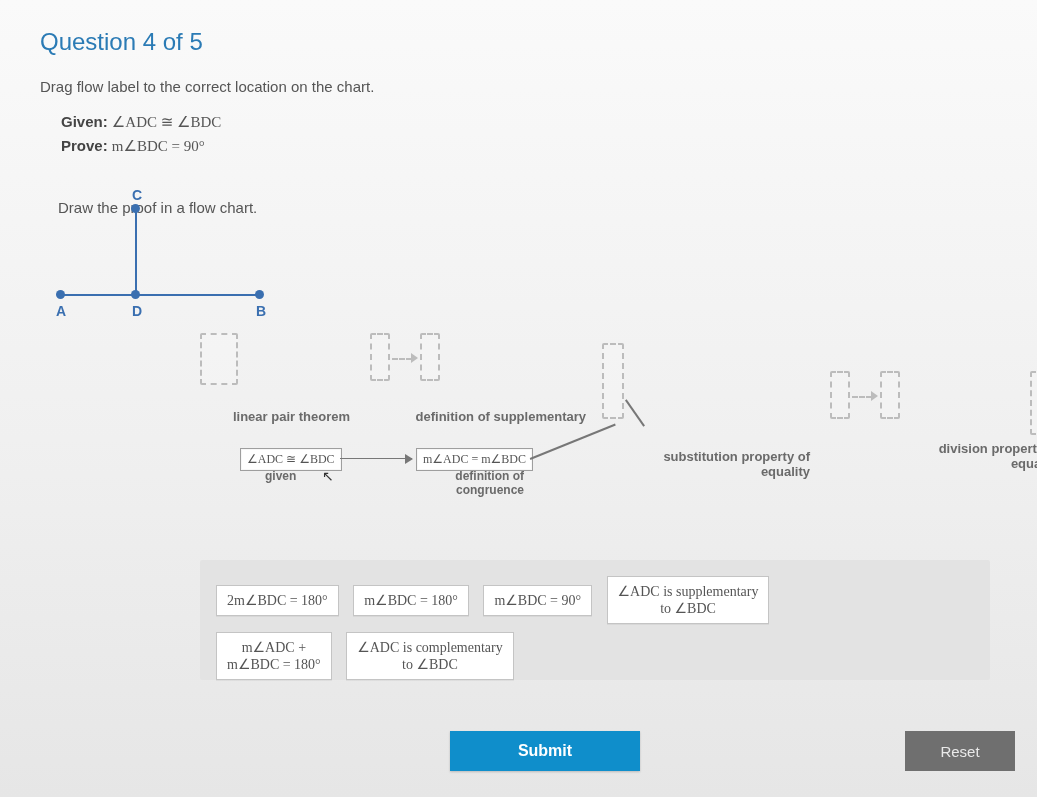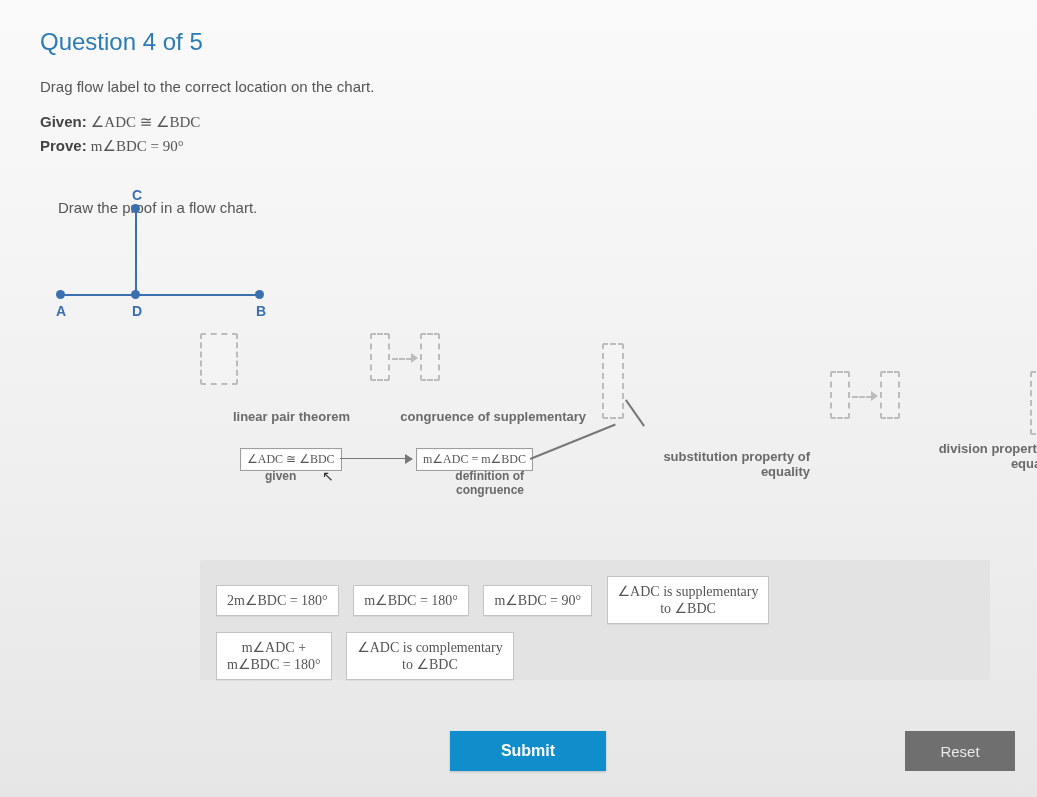--- a/index.html
+++ b/index.html
@@ -23,21 +23,21 @@
     font-size: 24px;
     font-weight: 500;
     margin-bottom: 22px;
   }
   .instr {
     color: #555;
     font-size: 15px;
     margin-bottom: 18px;
   }
   .given-prove { font-size:15px; color:#555; margin-bottom:6px;}
-  .given-prove b { font-weight:700; color:#444;}
+  .given-prove b { font-weight:700; color:#444;margin-left:21px;}
   .mathserif { font-family: 'Times New Roman', Times, serif; }
   .angle::before { content:"∠"; }
   .cong::before { content:" ≅ "; }
   .diagram {
     position: relative;
     width: 230px; height: 120px;
     margin-top: 6px;
     margin-left: 10px;
   }
   .hline {
@@ -115,21 +115,21 @@
     cursor:move;
   }
   .tile .mathserif{ font-size:14px;}
   .buttons-row{
     position:absolute;
     left:0; right:0; bottom:22px;
     height:44px;
   }
   .btn-submit{
     position:absolute; left:450px; top:0;
-    width:156px; height:40px;
+    width:190px; height:40px;
     background:#0f8ecb; color:#fff;
     border:none; font-size:16px; font-weight:600;
     cursor:pointer;
     box-shadow:0 1px 2px rgba(0,0,0,0.2);
   }
   .btn-reset{
     position:absolute; right:22px; top:0;
     width:110px; height:40px;
     background:#6f6f6f; color:#e9e9e9;
     border:none; font-size:15px; font-weight:500;
@@ -174,21 +174,21 @@
   <div class="flowchart">
 
     <div class="dropzone" style="left:160px; top:0;"></div>
 
     <div class="reason-label" style="left:170px; top:76px; width:140px;">linear pair theorem</div>
 
     <div class="dropzone" style="left:330px; top:0; width:20px; height:48px;"></div>
     <div class="arrow-stub" style="left:352px; top:16px;"></div>
     <div class="dropzone" style="left:380px; top:0; width:20px; height:48px;"></div>
 
-    <div class="reason-label" style="left:356px; top:76px; width:190px;">congruence of supplementary</div>
+    <div class="reason-label" style="left:356px; top:76px; width:190px;">definition of supplementary</div>
 
     <div class="dropzone" style="left:562px; top:10px; width:22px; height:76px;"></div>
     <div class="line-diag" style="left:586px; top:66px; width:32px; transform:rotate(55deg);"></div>
 
     <div class="reason-label" style="left:600px; top:116px; width:170px;">substitution property of equality</div>
 
     <div class="dropzone" style="left:790px; top:38px; width:20px; height:48px;"></div>
     <div class="arrow-stub" style="left:812px; top:54px;"></div>
     <div class="dropzone" style="left:840px; top:38px; width:20px; height:48px;"></div>
 

